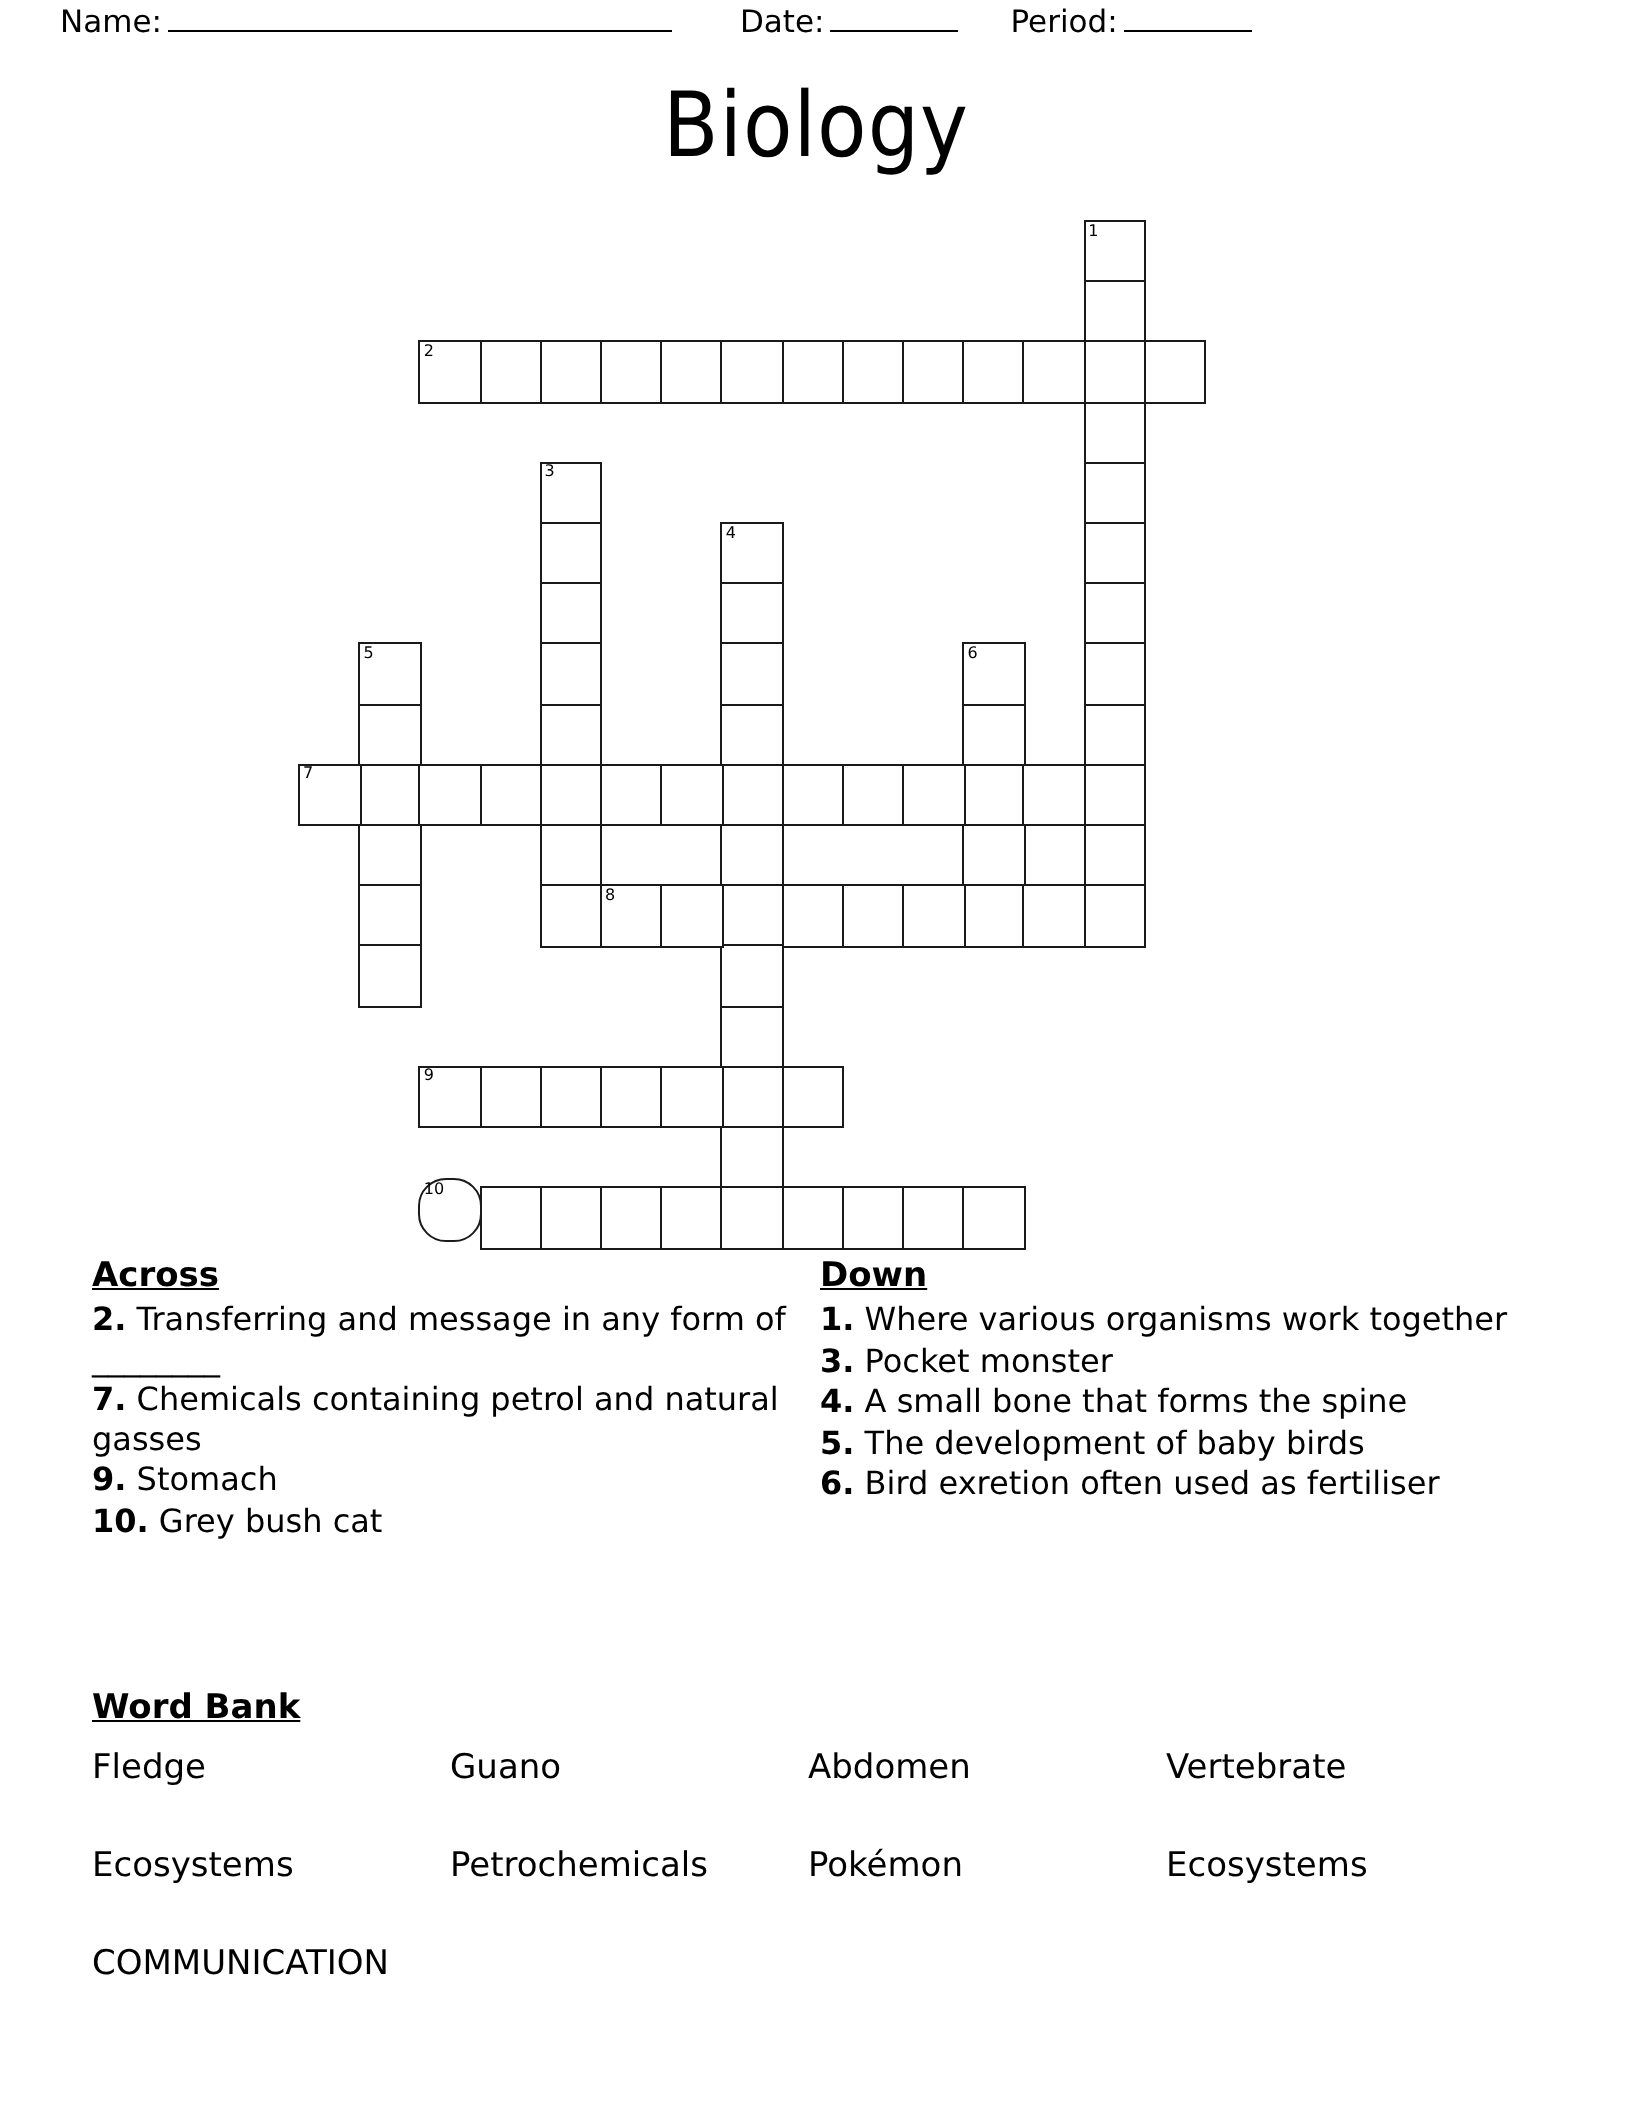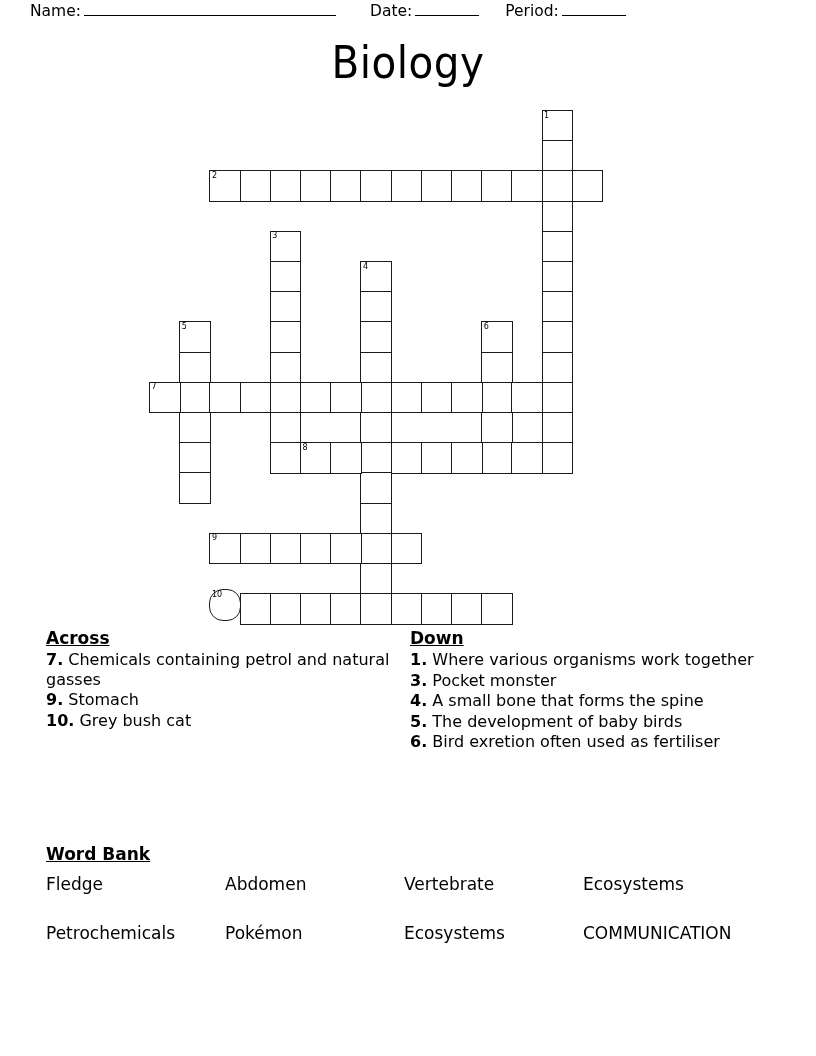--- a/index.html
+++ b/index.html
@@ -252,20 +252,21 @@
     <div class="cell" style="left: 390.6px; top: 593.2px; width: 31.6px; height: 31.6px;"></div>
     <div class="cell" style="left: 420.8px; top: 593.2px; width: 31.6px; height: 31.6px;"></div>
     <div class="cell" style="left: 451px; top: 593.2px; width: 31.6px; height: 31.6px;"></div>
     <div class="cell" style="left: 481.2px; top: 593.2px; width: 31.6px; height: 31.6px;"></div>
   </div>
 
 <div class="clues">
   <div class="clue-col across">
     <div class="clue-head">Across</div>
     <ul class="clue-list" id="across-list">
+        <li class="clue-item"><span class="clue-num">2.</span><span> Transferring and message in any form of ________</span></li>
         <li class="clue-item"><span class="clue-num">7.</span><span> Chemicals containing petrol and natural gasses</span></li>
         <li class="clue-item"><span class="clue-num">9.</span><span> Stomach</span></li>
         <li class="clue-item"><span class="clue-num">10.</span><span> Grey bush cat</span></li>
       </ul>
   </div>
   <div class="clue-col down">
     <div class="clue-head">Down</div>
     <ul class="clue-list" id="down-list">
         <li class="clue-item"><span class="clue-num">1.</span><span> Where various organisms work together</span></li>
         <li class="clue-item"><span class="clue-num">3.</span><span> Pocket monster</span></li>
@@ -273,20 +274,21 @@
         <li class="clue-item"><span class="clue-num">5.</span><span> The development of baby birds</span></li>
         <li class="clue-item"><span class="clue-num">6.</span><span> Bird exretion often used as fertiliser</span></li>
       </ul>
   </div>
 </div>
 
 <div class="wordbank">
   <div class="wb-head">Word Bank</div>
   <div class="wb-grid" id="wb-grid">
       <div class="wb-word">Fledge</div>
+      <div class="wb-word">Guano</div>
       <div class="wb-word">Abdomen</div>
       <div class="wb-word">Vertebrate</div>
       <div class="wb-word">Ecosystems</div>
       <div class="wb-word">Petrochemicals</div>
       <div class="wb-word">Pokémon</div>
       <div class="wb-word">Ecosystems</div>
       <div class="wb-word">COMMUNICATION</div>
     </div>
 </div>
 

